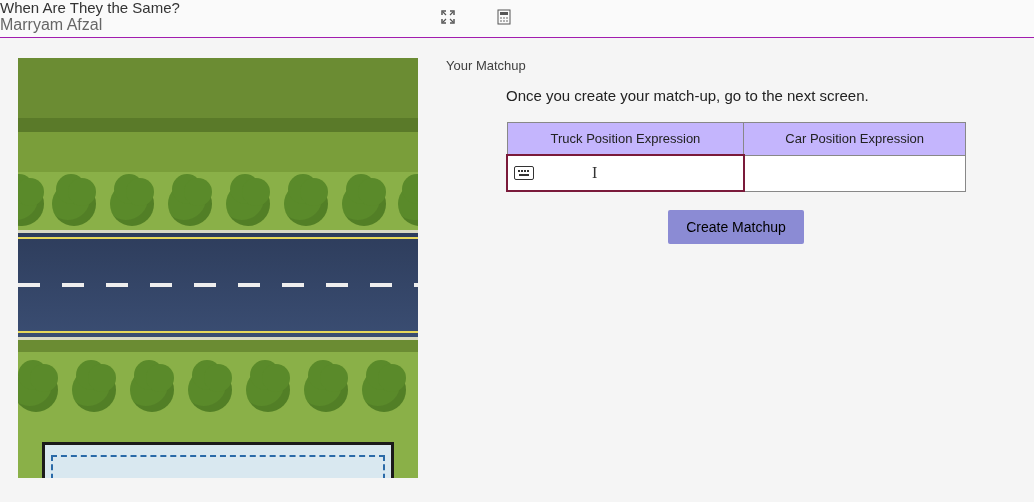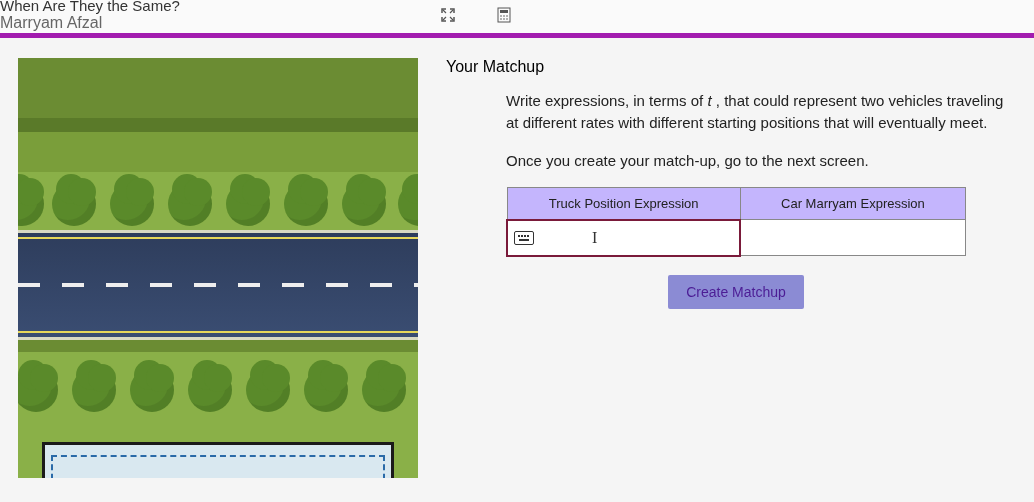--- a/index.html
+++ b/index.html
@@ -5,21 +5,21 @@
     * { box-sizing: border-box; margin: 0; padding: 0; }
     body {
       font-family: Arial, Helvetica, sans-serif;
       background: #f5f5f5;
       width: 1034px;
       height: 502px;
       overflow: hidden;
     }
     .top-bar {
       background: #fafafa;
-      border-bottom: 5px solid #a21caf;
+      border-bottom: 1px solid #a21caf;
       padding: 2px 0 6px 0;
       display: flex;
       align-items: center;
       height: 38px;
     }
     .title-area {
       flex: 0 0 auto;
       padding-left: 0;
     }
     .lesson-title {
@@ -97,22 +97,22 @@
     .tree::before, .tree::after {
       content:""; position:absolute; border-radius:50%; background:#5a8a2a;
     }
     .tree::before { width:30px; height:30px; top:-8px; left:4px; }
     .tree::after { width:28px; height:28px; top:-4px; right:0; }
     .right-panel {
       flex: 1;
       padding-top: 0;
     }
     .panel-title {
-      font-size: 16px;
-      color: #000000;
+      font-size: 13px;
+      color: #404040;
       font-weight: 400;
       margin-bottom: 14px;
       margin-left: 4px;
     }
     .content-block {
       margin-left: 64px;
     }
     .instructions {
       font-size: 15px;
       color: #222;
@@ -161,21 +161,21 @@
       font-size:8px; letter-spacing:-1px; color:#333; margin-right:8px;
     }
     .cursor-i {
       font-family: 'Times New Roman', serif;
       font-size: 16px; color:#333; margin-left:50px;
     }
     .create-btn {
       display: block;
       margin: 6px auto 0 auto;
       background: #8b8bd4;
-      color: #4c1d95;
+      color: #000000;
       border: none;
       padding: 9px 18px;
       font-size: 14px;
       cursor: pointer;
       border-radius: 2px;
     }
     .create-btn-wrap { width:460px; text-align:center; }
   </style>
 </head>
 <body>
@@ -235,30 +235,27 @@
       <div class="tree" style="left:286px; top:16px;"></div>
       <div class="tree" style="left:344px; top:16px;"></div>
     </div>
     <div class="grass-bottom"></div>
     <div class="bus-outline"></div>
   </div>
 
   <div class="right-panel">
     <div class="panel-title">Your Matchup</div>
     <div class="content-block">
-      <p class="instructions">
-        <span>Write expressions, in terms of </span><span class="var">t</span><span> , that could represent two vehicles traveling at different rates with different starting positions that will eventually meet.</span>
-      </p>
       <p class="sub-instructions">Once you create your match-up, go to the next screen.</p>
 
       <table class="expr-table">
         <thead>
           <tr>
             <th>Truck Position Expression</th>
-            <th>Car Marryam Expression</th>
+            <th>Car Position Expression</th>
           </tr>
         </thead>
         <tbody>
           <tr>
             <td class="active">
               <div class="cell-inner">
                 <span class="kbd-icon">
                   <svg width="16" height="10" viewBox="0 0 16 10">
                       <rect x="0" y="0" width="16" height="10" fill="none"></rect>
                       <rect x="2" y="2" width="2" height="2" fill="#333"></rect>

